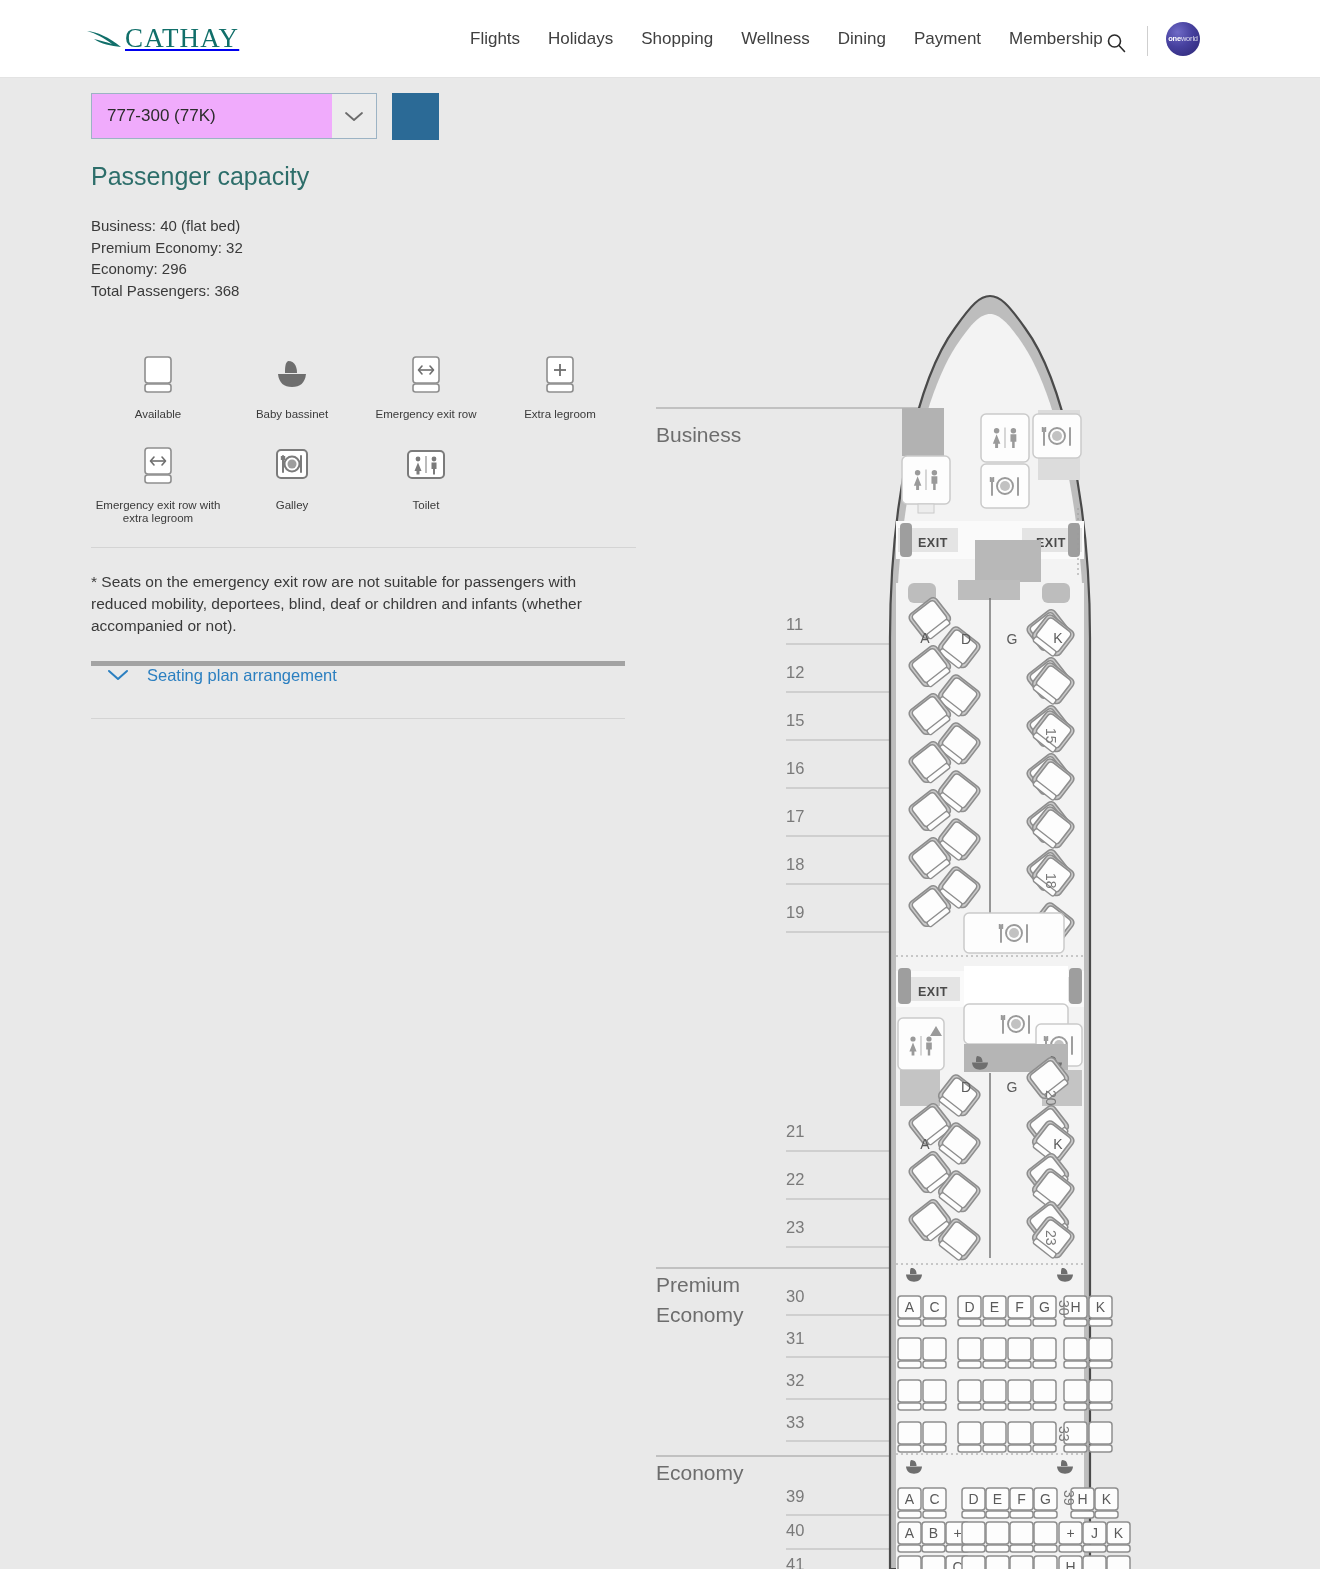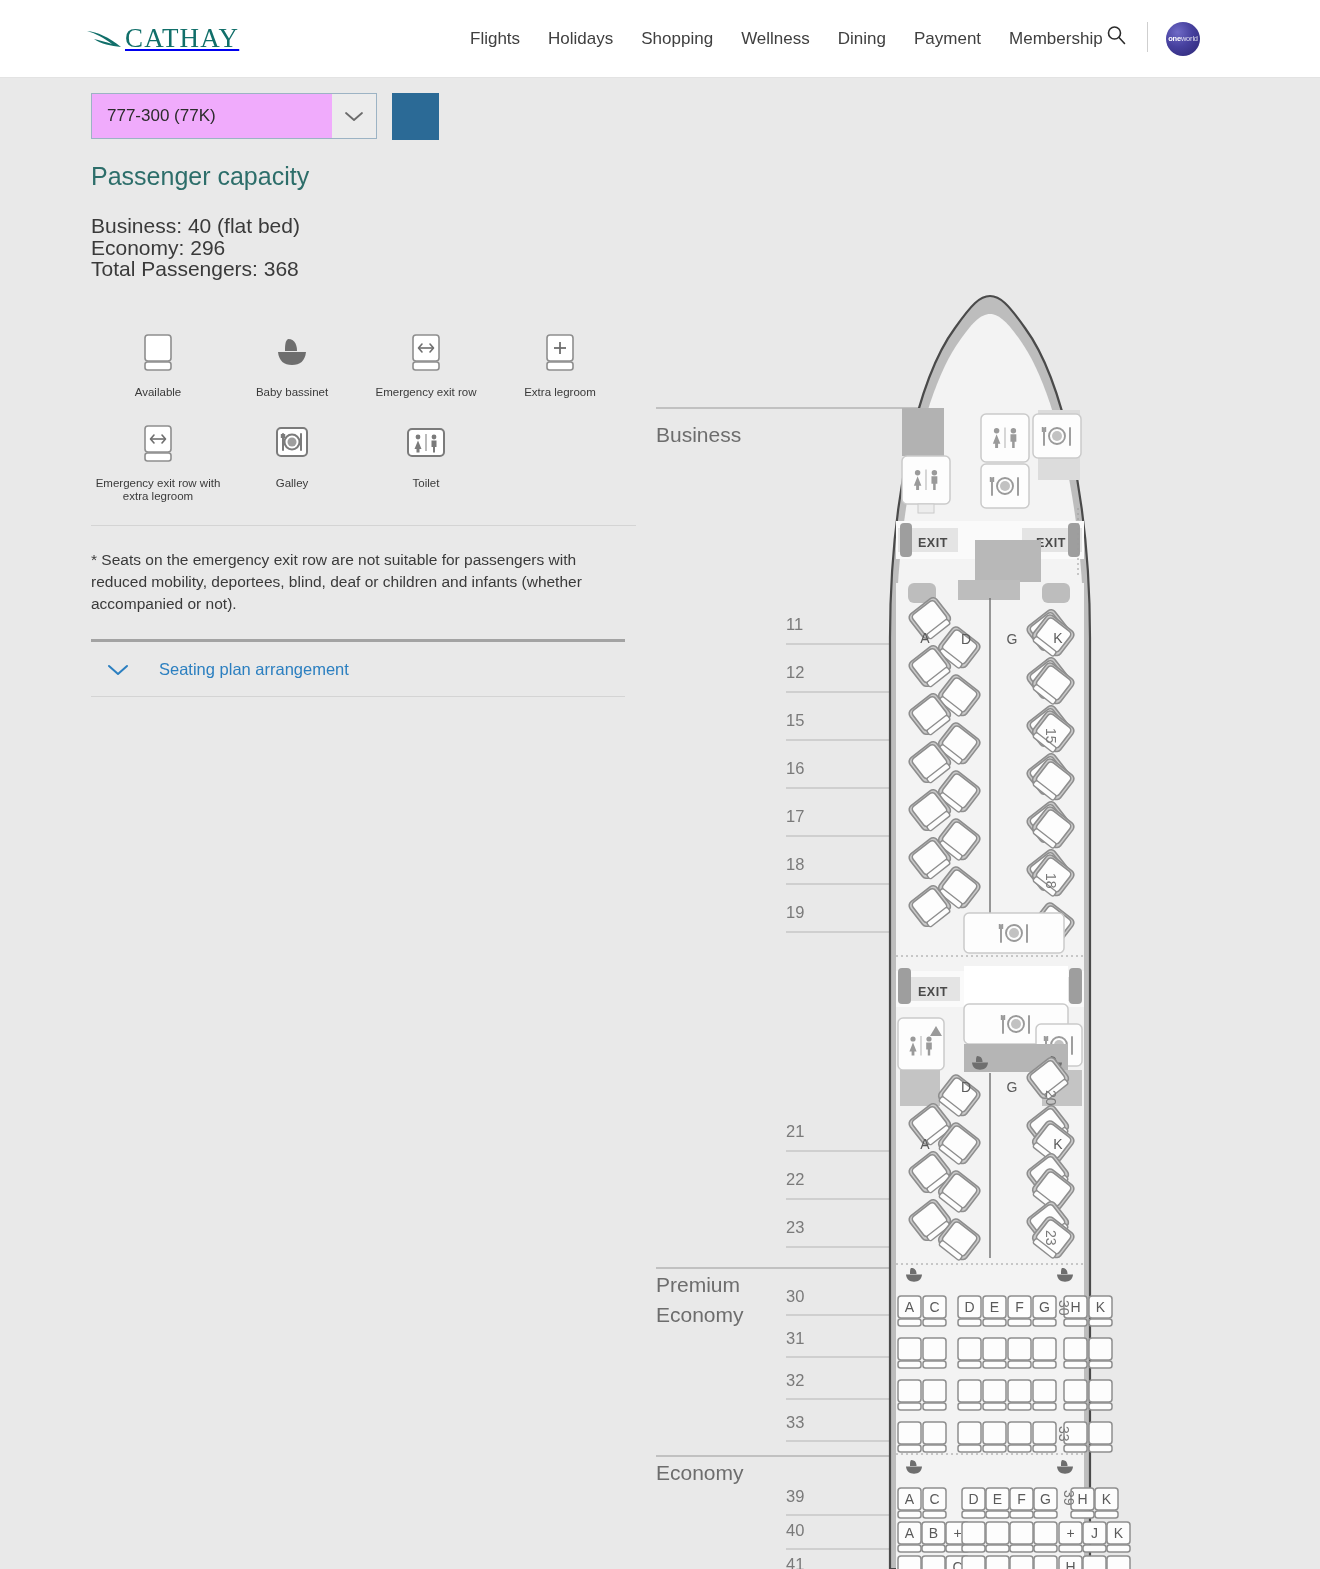--- a/index.html
+++ b/index.html
@@ -44,21 +44,21 @@
   .nav-link {
     font-size: 17px;
     color: #404040;
     text-decoration: none;
     white-space: nowrap;
   }
   .header-right {
     position: absolute;
     right: 120px;
     display: flex;
-    align-items: flex-start;
+    align-items: flex-end;
     gap: 18px;
   }
   .search-btn {
     width: 26px; height: 26px;
     background: none; border: none; cursor: pointer;
     display: flex; align-items: center; justify-content: center;
   }
   .divider-v { width: 1px; height: 30px; background: #cfcfcf; }
   .avatar {
     width: 34px; height: 34px; border-radius: 50%;
@@ -112,21 +112,21 @@
   }
 
   .section-title {
     margin-top: 22px;
     font-size: 25px;
     color: #2d6e6a;
     font-weight: 400;
   }
   .capacity-list {
     margin-top: 24px;
-    font-size: 21px;
+    font-size: 15px;
     line-height: 21.7px;
     color: #3a3a3a;
   }
 
   
   .legend {
     margin-top: 50px;
     width: 536px;
   }
   .legend-row {
@@ -155,24 +155,24 @@
     margin-top: 23px;
     width: 534px;
     font-size: 15.5px;
     line-height: 22px;
     color: #3a3a3a;
   }
 
   .accordion {
     margin-top: 24px;
     width: 534px;
-    border-top: 3px solid #a3a3a3;
+    border-top: 5px solid #a3a3a3;
     border-bottom: 1px solid #d4d4d4;
     height: 58px;
-    display: flex; align-items: center; gap: 28px;
+    display: flex; align-items: flex-start; gap: 16px;
     cursor: pointer;
   }
   .accordion-chevron { margin-left: 14px; display: flex; }
   .accordion-label { font-size: 16.5px; color: #2b7fc0; }
 
   
   .seatmap {
     position: absolute;
     left: 650px;
     top: 0;
@@ -258,20 +258,21 @@
           </svg>
         </span>
       </div>
       <button class="go-btn"></button>
     </div>
 
     <h2 class="section-title">Passenger capacity</h2>
 
     <div class="capacity-list">
       <div>Business: 40 (flat bed)</div>
+      <div>Premium Economy: 32</div>
       <div>Economy: 296</div>
       <div>Total Passengers: 368</div>
     </div>
 
     <div class="legend">
       <div class="legend-row">
 
         <div class="legend-item">
           <span class="legend-icon">
             <svg width="34" height="40" viewBox="0 0 34 40">

